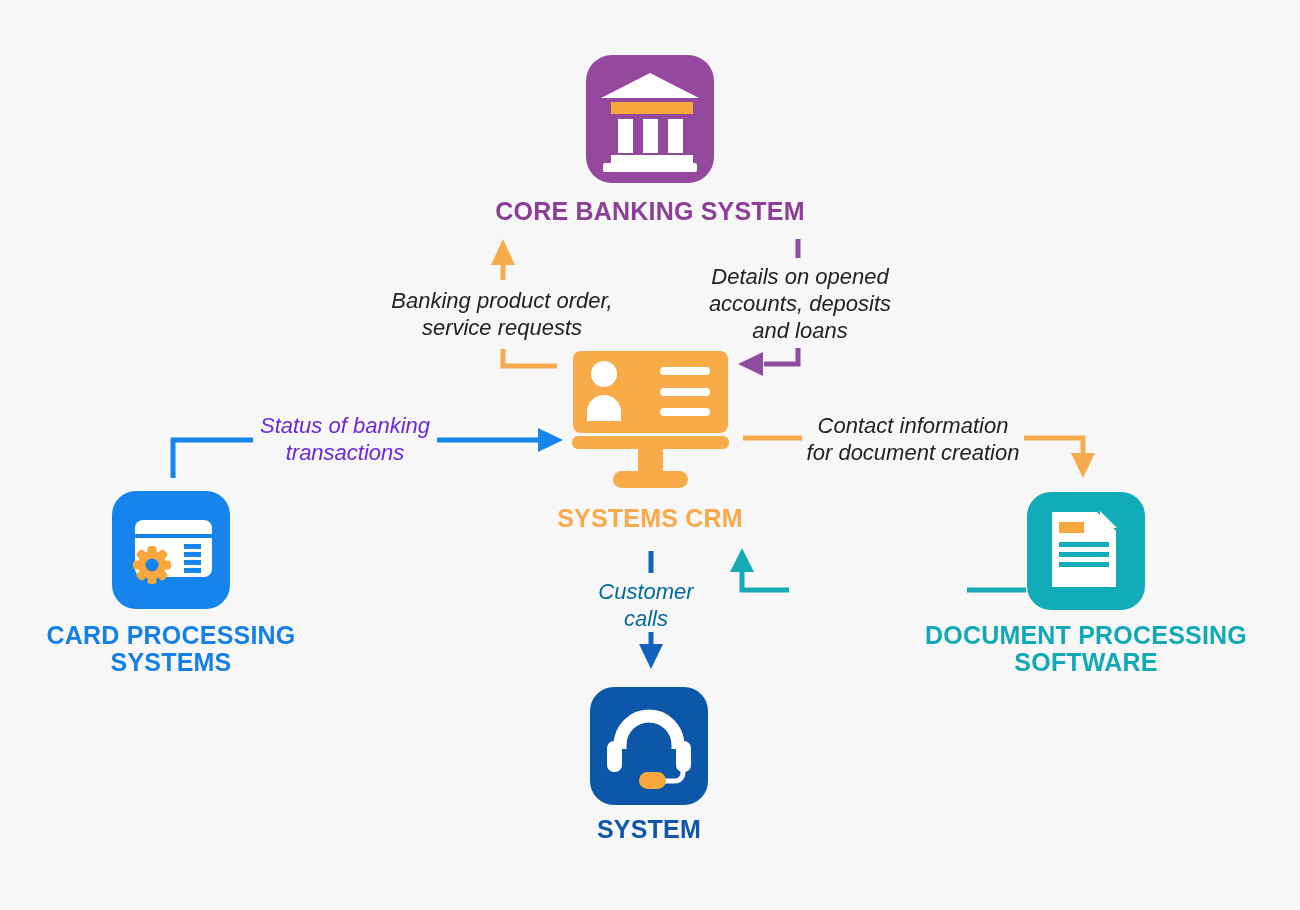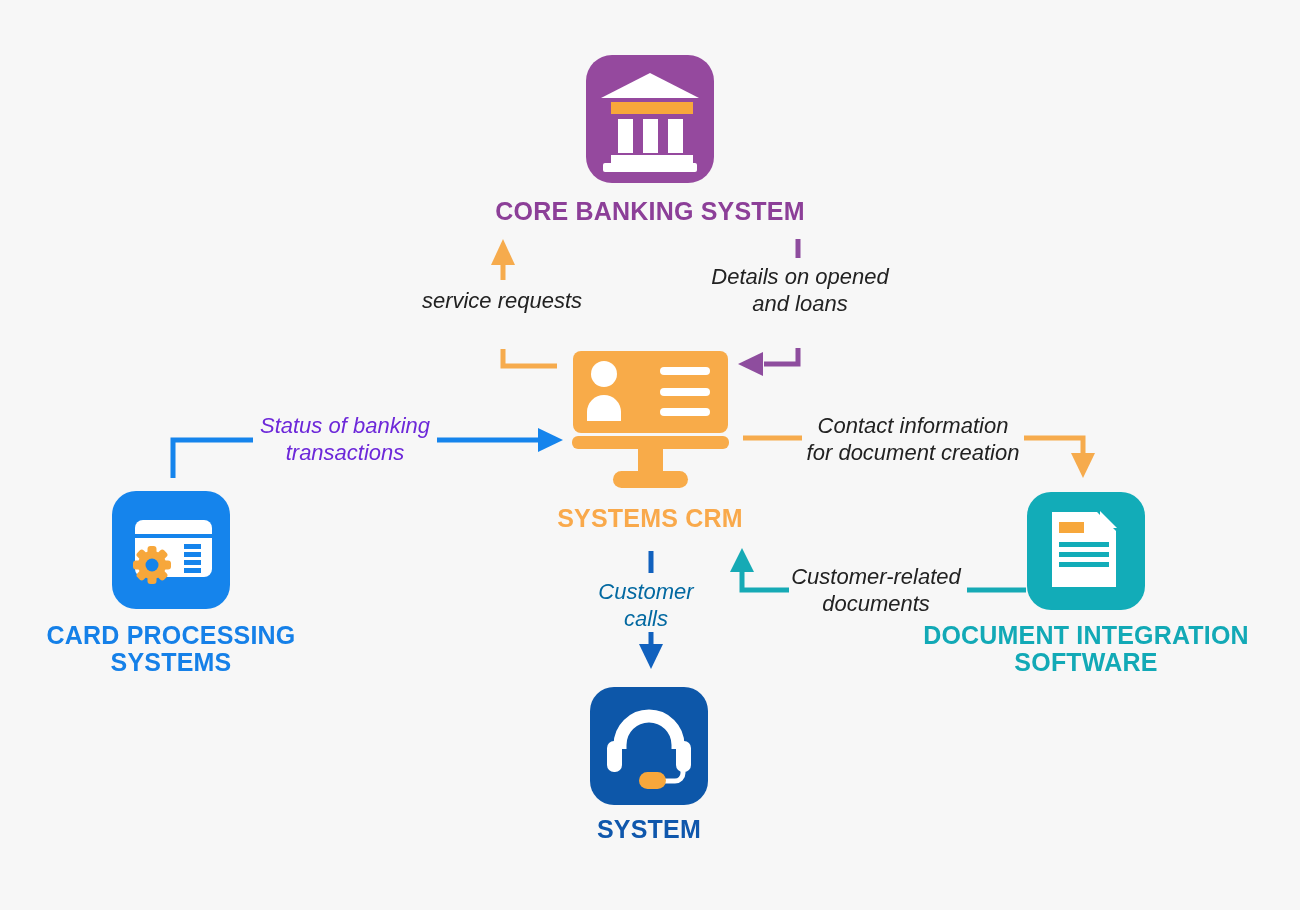--- a/index.html
+++ b/index.html
@@ -107,58 +107,56 @@
   <svg class="abs" style="left:1027px;top:484px;" width="118" height="118" viewBox="0 0 118 118">
     <rect width="118" height="118" rx="24" fill="#12ACB8"></rect>
     <path d="M25,20 H70 L89,39 V95 H25 Z" fill="#FFFFFF"></path>
     <polygon points="73,19 90,36 73,36" fill="#FFFFFF"></polygon>
     <rect x="32" y="30" width="25" height="11" fill="#F7A73B"></rect>
     <rect x="32" y="50" width="50" height="5" fill="#12ACB8"></rect>
     <rect x="32" y="60" width="50" height="5" fill="#12ACB8"></rect>
     <rect x="32" y="70" width="50" height="5" fill="#12ACB8"></rect>
   </svg>
   <div class="node-label" style="left: 911px; top: 614px; width: 350px; color: rgb(18, 169, 182);">
-    <div>DOCUMENT INTEGRATION</div>
+    <div>DOCUMENT PROCESSING</div>
     <div>SOFTWARE</div>
   </div>
 
   <svg class="abs" style="left:590px;top:679px;" width="118" height="118" viewBox="0 0 118 118">
     <rect width="118" height="118" rx="24" fill="#0D57A9"></rect>
     <path d="M30,62 v-4 a29,29 0 0 1 58,0 v4" fill="none" stroke="#FFFFFF" stroke-width="13"></path>
     <rect x="17" y="54" width="15" height="31" rx="7" fill="#FFFFFF"></rect>
     <rect x="86" y="54" width="15" height="31" rx="7" fill="#FFFFFF"></rect>
     <path d="M93,83 v3 a8,8 0 0 1 -8,8 h-13" fill="none" stroke="#FFFFFF" stroke-width="5"></path>
     <rect x="49" y="85" width="27" height="17" rx="8.5" fill="#F7A73B"></rect>
   </svg>
   <div class="node-label" style="left: 379px; top: 808px; width: 540px; color: rgb(15, 87, 172);">
     <div>SYSTEM</div>
   </div>
 
   <div class="edge-label" style="left: 387px; top: 279px; width: 230px; color: rgb(34, 34, 34);">
+    <div>Banking product order,</div>
     <div>service requests</div>
   </div>
 
   <div class="edge-label" style="left: 705px; top: 255px; width: 190px; color: rgb(34, 34, 34);">
     <div>Details on opened</div>
+    <div>accounts, deposits</div>
     <div>and loans</div>
   </div>
 
   <div class="edge-label" style="left: 255px; top: 404px; width: 180px; color: #6d28d9;">
     <div>Status of banking</div>
     <div>transactions</div>
   </div>
 
   <div class="edge-label" style="left: 803px; top: 404px; width: 220px; color: rgb(34, 34, 34);">
     <div>Contact information</div>
     <div>for document creation</div>
   </div>
 
-  <div class="edge-label" style="left: 786px; top: 555px; width: 180px; color: rgb(34, 34, 34);">
-    <div>Customer-related</div>
-    <div>documents</div>
-  </div>
 
   <div class="edge-label" style="left: 591px; top: 570px; width: 110px; color: #0369a1;">
     <div>Customer</div>
     <div>calls</div>
   </div>
 
 </div>
 
 </body></html>

